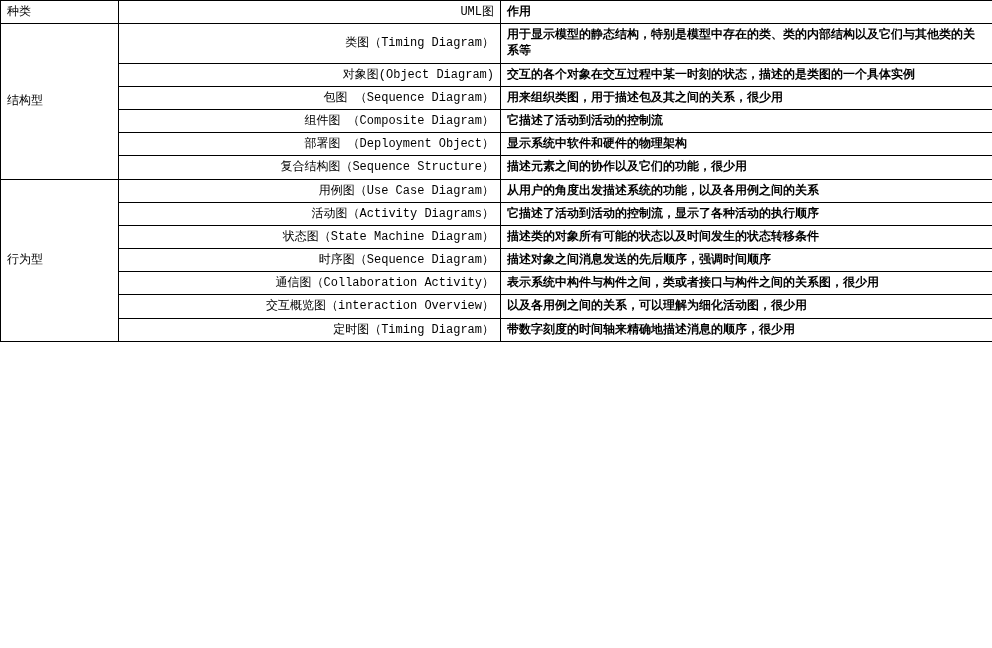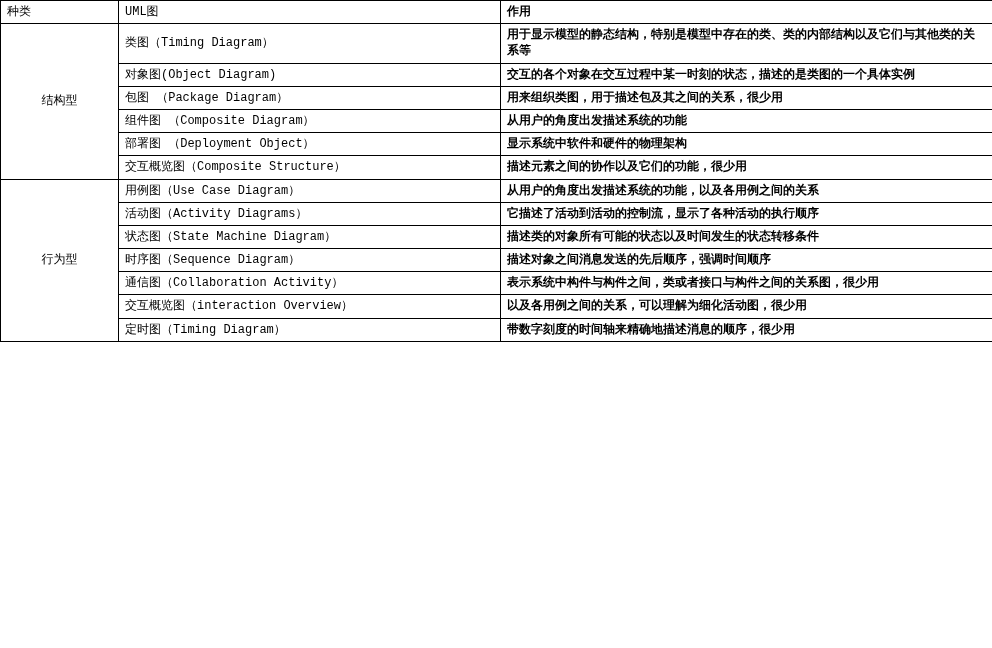--- a/index.html
+++ b/index.html
@@ -28,36 +28,36 @@
     font-family: "Liberation Mono", monospace;
     word-wrap: break-word;
   }
   td.col-kind {
     width: 118px;
     vertical-align: bottom;
     padding-bottom: 4px;
   }
   td.col-diagram {
     width: 380px;
+    text-align: right;
   }
   td.col-use {
     width: 490px;
     font-weight: bold;
   }
   td.header-cell {
     vertical-align: middle;
   }
   .cell-text {
     display: block;
     white-space: pre-wrap;
   }
   .kind-label {
     display: block;
     white-space: pre-wrap;
-    text-align: center;
   }
 </style>
 </head>
 <body>
 
 <table class="uml-table">
   <colgroup>
     <col style="width:118px">
     <col style="width:382px">
     <col style="width:492px">
@@ -80,33 +80,33 @@
         <span class="kind-label">结构型</span>
       </td>
       <td class="col-diagram">类图（Timing Diagram）</td>
       <td class="col-use">用于显示模型的静态结构，特别是模型中存在的类、类的内部结构以及它们与其他类的关系等</td>
     </tr>
     <tr>
       <td class="col-diagram">对象图(Object Diagram)</td>
       <td class="col-use">交互的各个对象在交互过程中某一时刻的状态，描述的是类图的一个具体实例</td>
     </tr>
     <tr>
-      <td class="col-diagram">包图 （Package Diagram）</td>
+      <td class="col-diagram">包图 （Sequence Diagram）</td>
       <td class="col-use">用来组织类图，用于描述包及其之间的关系，很少用</td>
     </tr>
     <tr>
       <td class="col-diagram">组件图 （Composite Diagram）</td>
-      <td class="col-use">从用户的角度出发描述系统的功能</td>
+      <td class="col-use">它描述了活动到活动的控制流</td>
     </tr>
     <tr>
       <td class="col-diagram">部署图 （Deployment Object）</td>
       <td class="col-use">显示系统中软件和硬件的物理架构</td>
     </tr>
     <tr>
-      <td class="col-diagram">交互概览图（Composite Structure）</td>
+      <td class="col-diagram">复合结构图（Sequence Structure）</td>
       <td class="col-use">描述元素之间的协作以及它们的功能，很少用</td>
     </tr>
 
     <tr>
       <td class="col-kind" rowspan="7">
         <span class="kind-label">行为型</span>
       </td>
       <td class="col-diagram">用例图（Use Case Diagram）</td>
       <td class="col-use">从用户的角度出发描述系统的功能，以及各用例之间的关系</td>
     </tr>

